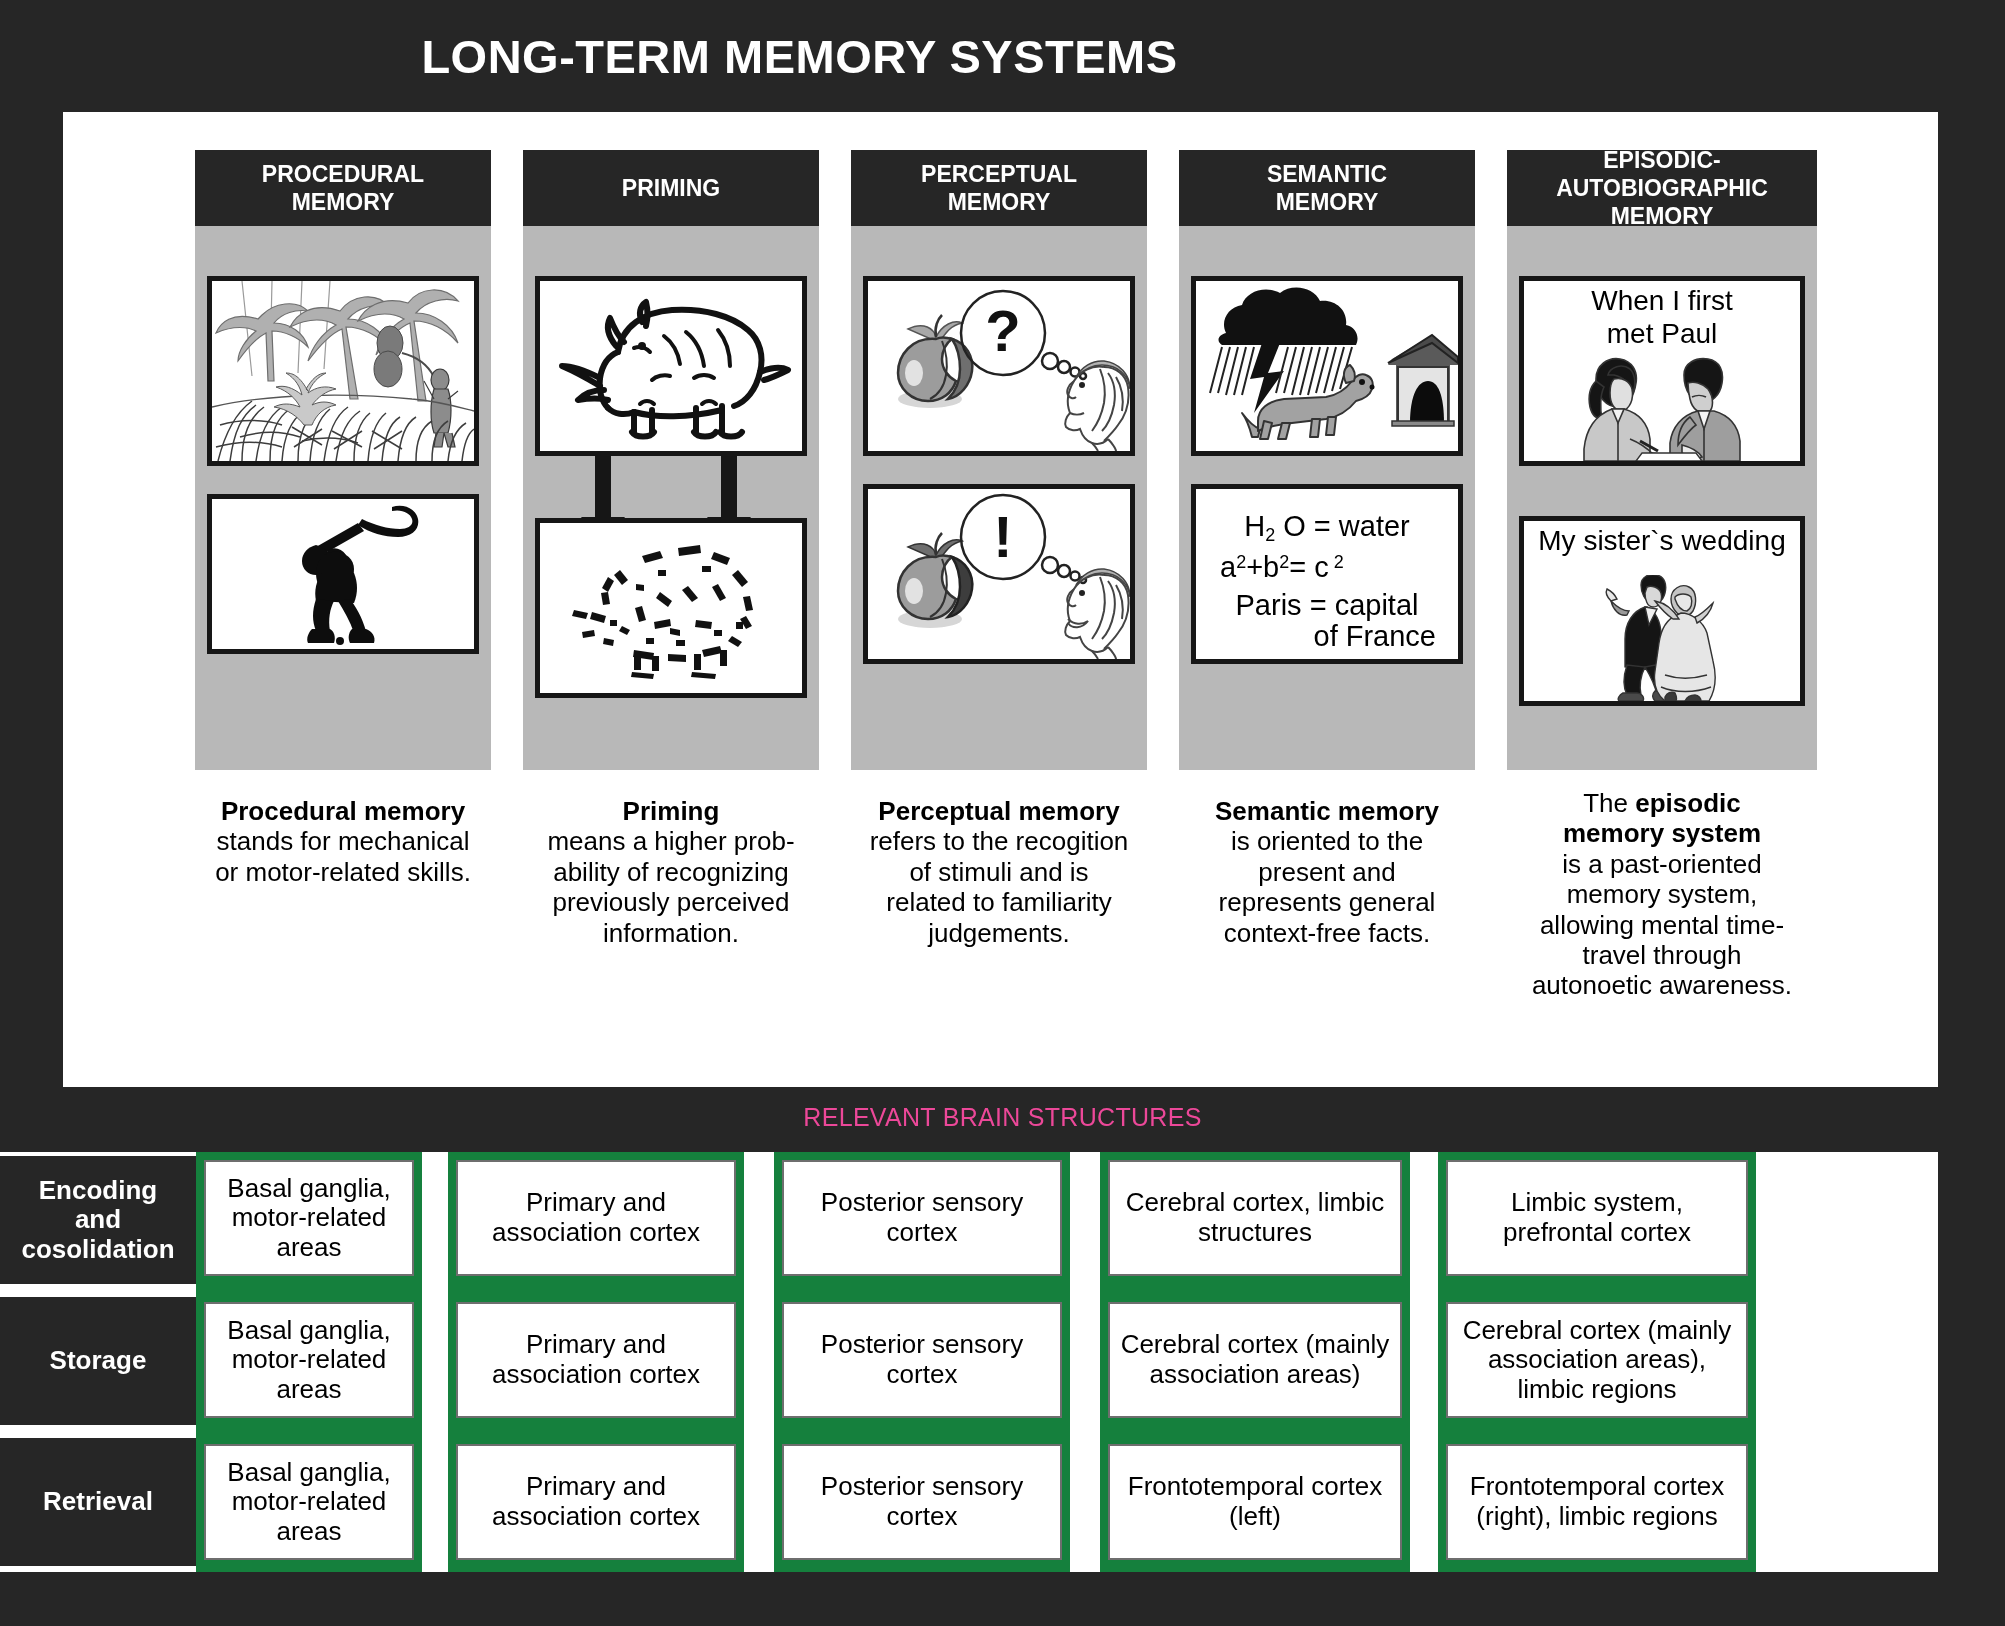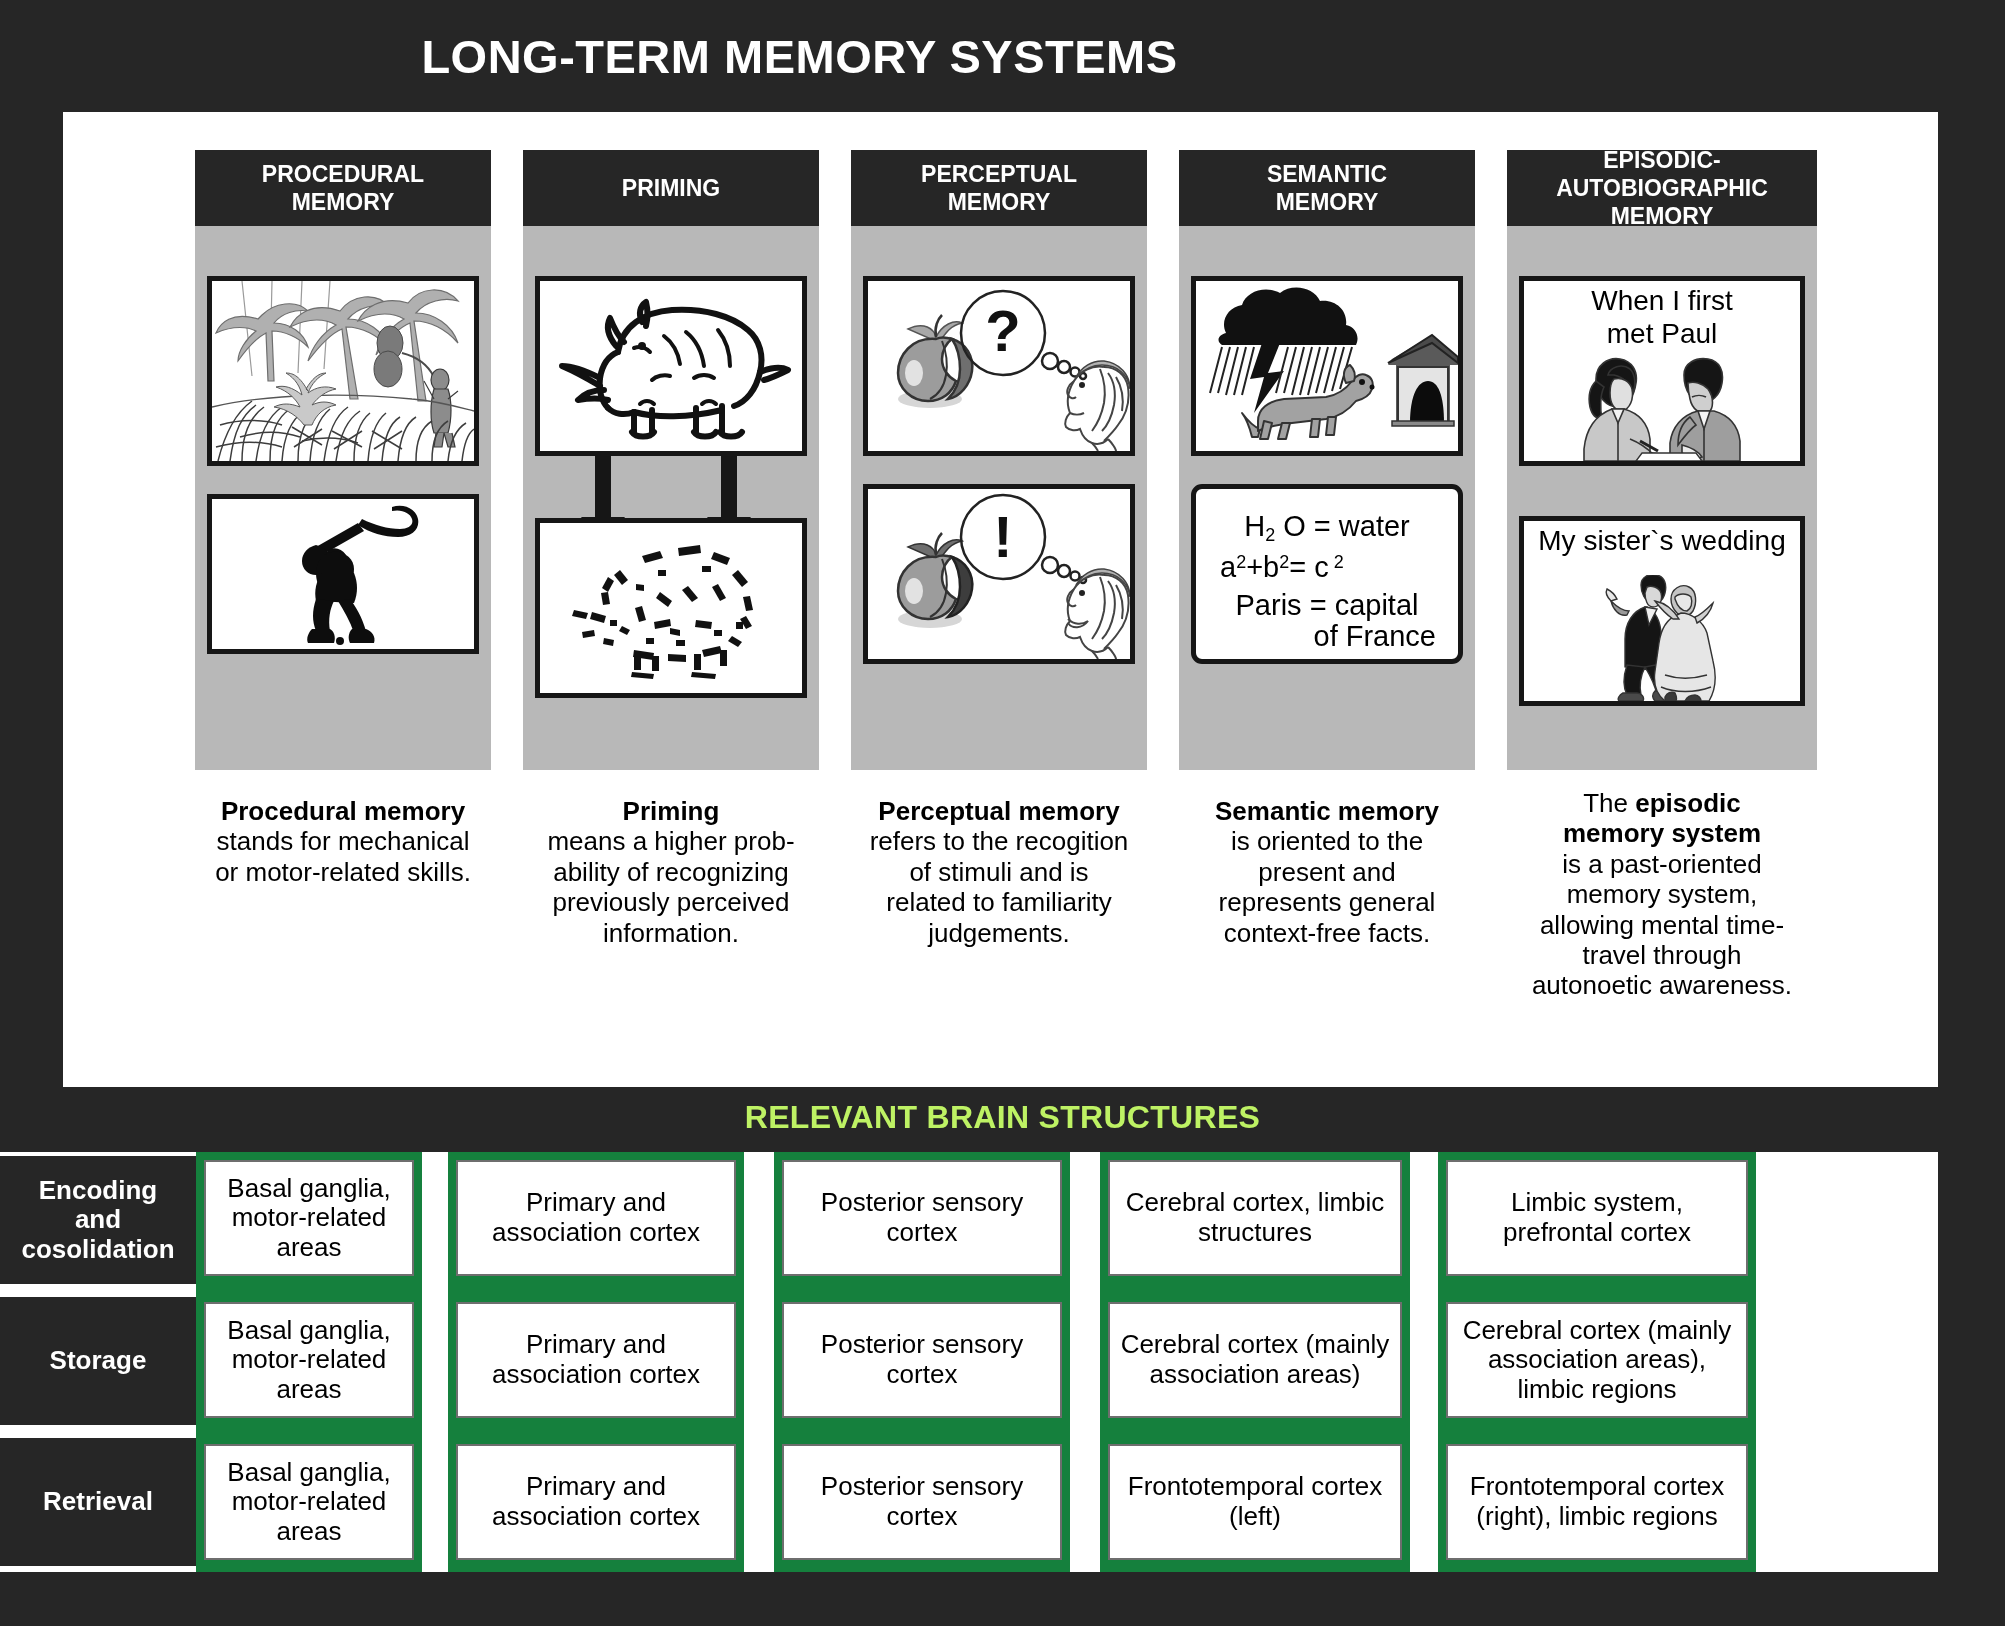--- a/index.html
+++ b/index.html
@@ -76,21 +76,21 @@
     content: ""; position: absolute; left: -14px; bottom: -29px;
     border-left: 22px solid transparent; border-right: 22px solid transparent;
     border-top: 30px solid #161616;
   }
 
   
   .bs-bar {
     position: absolute; left: 0; top: 1087px; width: 2005px; height: 60px;
     display: flex; align-items: center; justify-content: center;
   }
-  .bs-bar-text { color: #bef264; font-size: 32px; font-weight: bold; letter-spacing: .3px; }
+  .bs-bar-text { color: #ec4899; font-size: 25px; font-weight: normal; letter-spacing: .3px; }
 
   
   .table-wrap {
     position: absolute; left: 0; top: 1152px; width: 1938px; height: 420px;
     background: #ffffff;
     display: flex; 
   }
   .row-labels {
     width: 196px; display: flex; flex-direction: column;
     justify-content: space-between; padding: 4px 0 6px 0;
@@ -437,21 +437,21 @@
 
             <g>
               <path d="M196 78 L236 54 L262 78 L262 84 L254 84 L254 142 L200 142 L200 84 L192 84 Z" fill="#5a5a5a"></path>
               <path d="M202 86 L252 86 L252 142 L202 142 Z" fill="#e4e4e4" stroke="#333" stroke-width="2"></path>
               <path d="M192 82 L236 54 L262 76 L262 82 L236 62 Z" fill="#4a4a4a" stroke="#222" stroke-width="2"></path>
               <path d="M214 142 C214 114 222 100 232 100 C242 100 248 114 248 142 Z" fill="#0c0c0c"></path>
               <rect x="196" y="140" width="62" height="5" fill="#8a8a8a" stroke="#333" stroke-width="1.5"></rect>
             </g>
           </svg>
         </div>
-        <div class="pic-frame" style="width:272px;height:180px;margin-top:28px; align-items:flex-start;border-radius:11px;">
+        <div class="pic-frame" style="width:272px;height:180px;margin-top:28px; align-items:flex-start;">
           <div class="facts">
             <div style="text-align:center;">H<sub>2</sub> O = water</div>
             <div style="text-align:left;padding-left:4px;">a<sup>2</sup>+b<sup>2</sup>= c<sup> 2</sup></div>
             <div class="ln3" style="margin-bottom:0;">Paris = capital</div>
             <div class="ln3b" style="margin-top:2px;">of France</div>
           </div>
         </div>
       </div>
       <div class="caption" style="padding:0 2px;">
         <b>Semantic memory</b><br>

